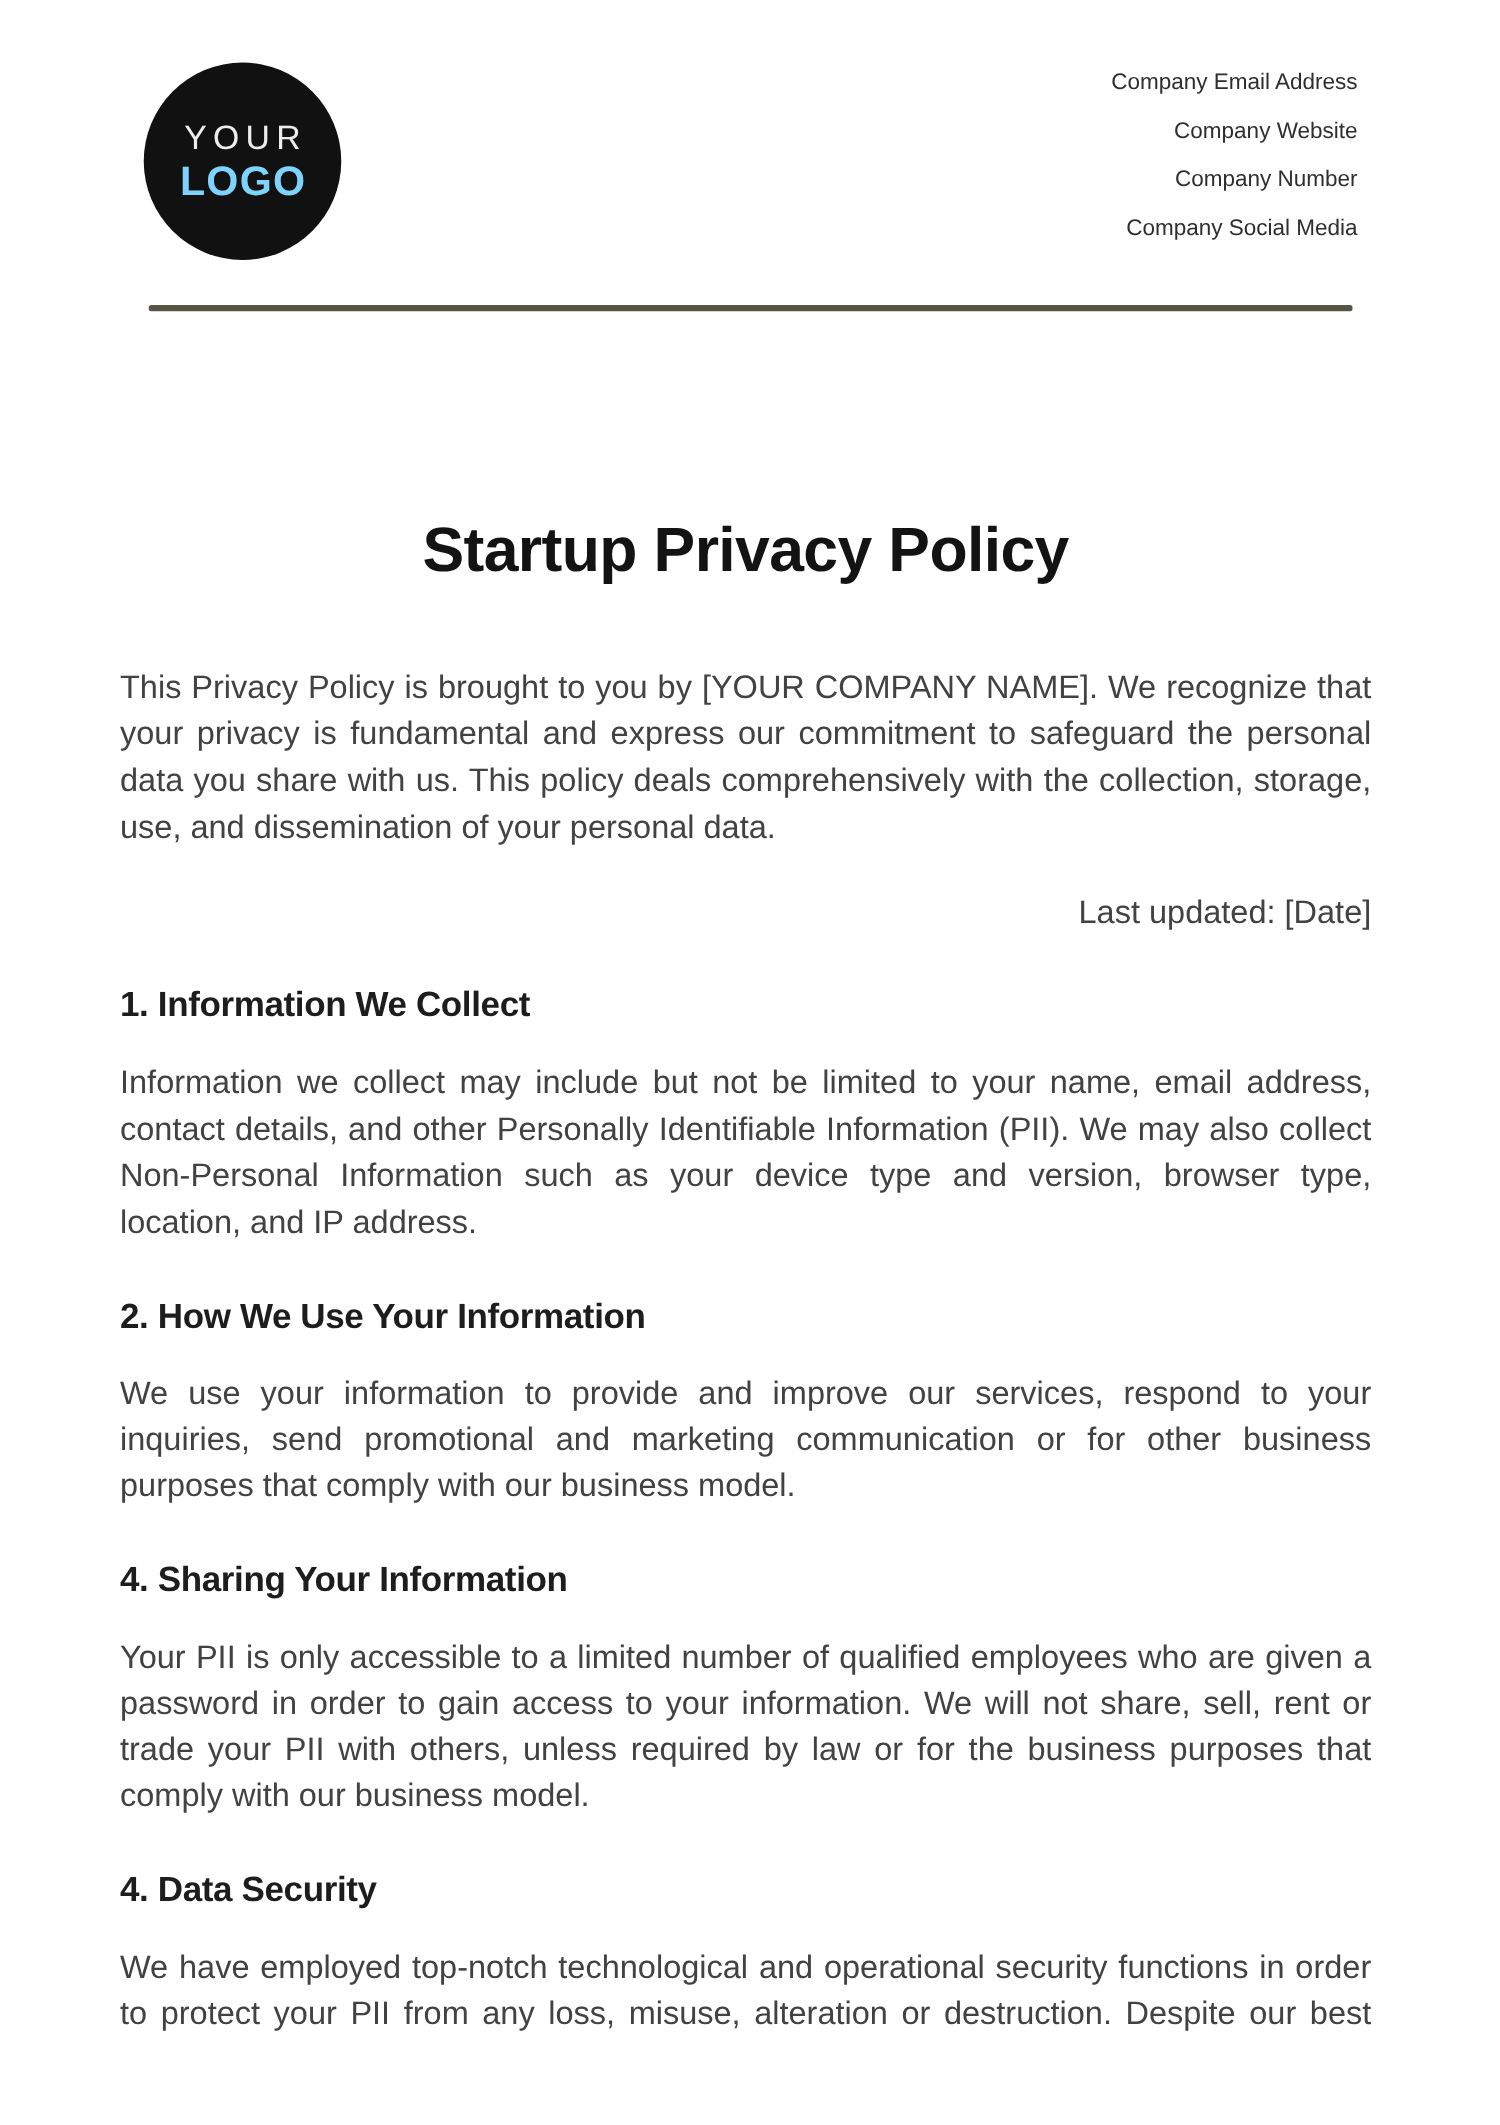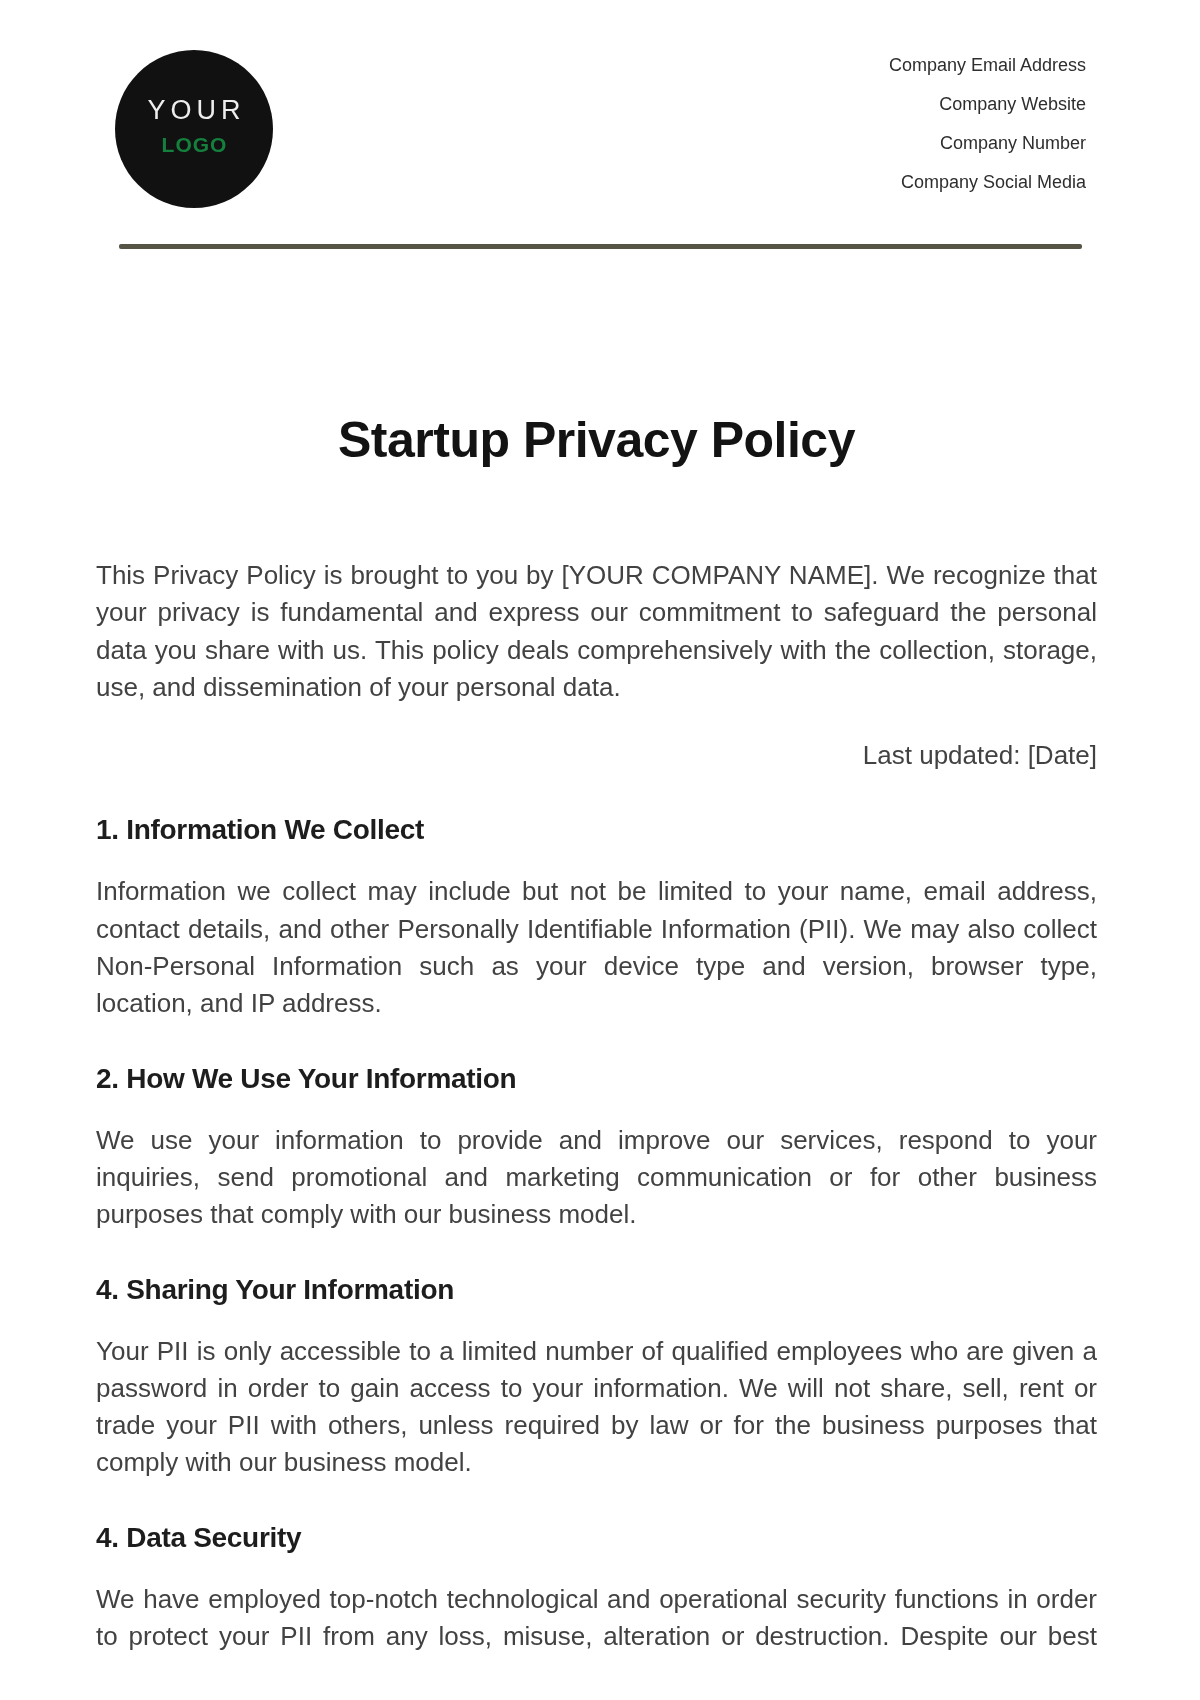--- a/index.html
+++ b/index.html
@@ -33,26 +33,26 @@
   }
   .logo-your {
     font-size: 27px;
     font-weight: 300;
     letter-spacing: 5px;
     margin-right: -5px;
     line-height: 32px;
     color: #ededed;
   }
   .logo-logo {
-    font-size: 21px;
+    font-size: 33px;
     font-weight: 800;
     letter-spacing: 1px;
     margin-right: -1px;
     line-height: 38px;
-    color: #15803d;
+    color: #7dd3fc;
   }
   .contact {
     position: absolute;
     top: 46px;
     right: 114px;
     text-align: right;
     font-size: 18px;
     line-height: 39px;
     color: #2e2e2e;
   }
@@ -73,21 +73,21 @@
     top: 0;
     width: 1001px;
   }
   .doc-title {
     font-size: 50px;
     line-height: 60px;
     font-weight: 700;
     color: #131313;
     letter-spacing: -0.5px;
     text-align: center;
-    margin: 410px 0 87px 0;
+    margin: 410px 0 61px 0;
   }
   .article p {
     font-size: 26px;
     line-height: 37.3px;
     color: #424242;
     text-align: justify;
     margin: 0 0 31px 0;
   }
   .article p.last-updated {
     text-align: right;

